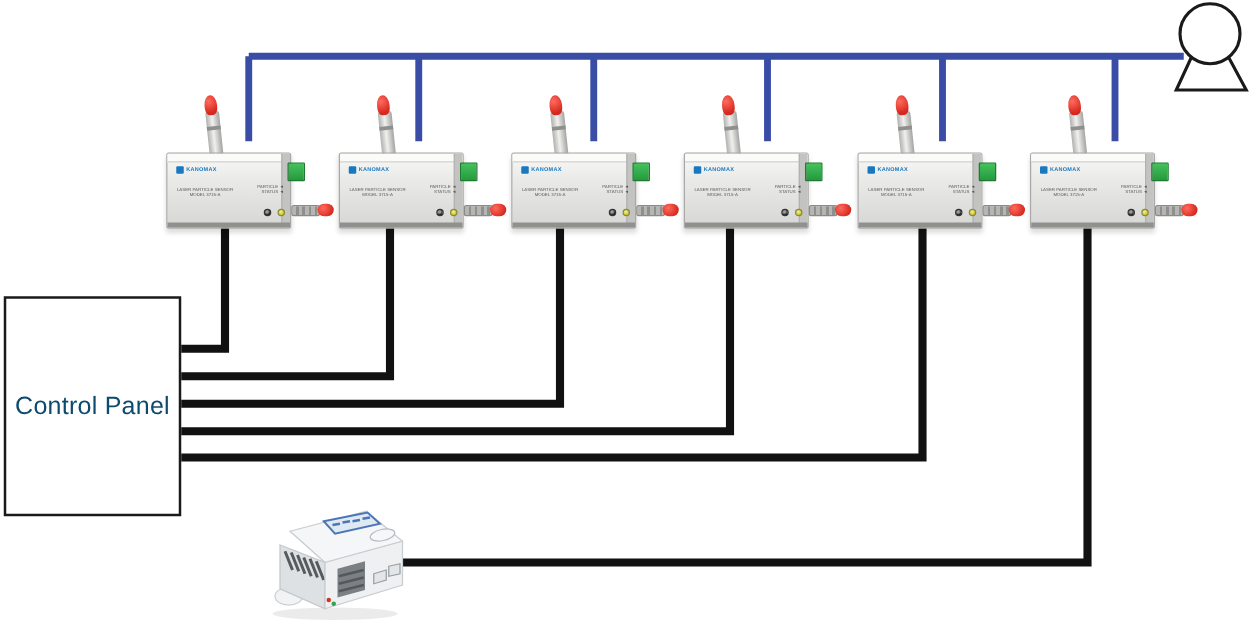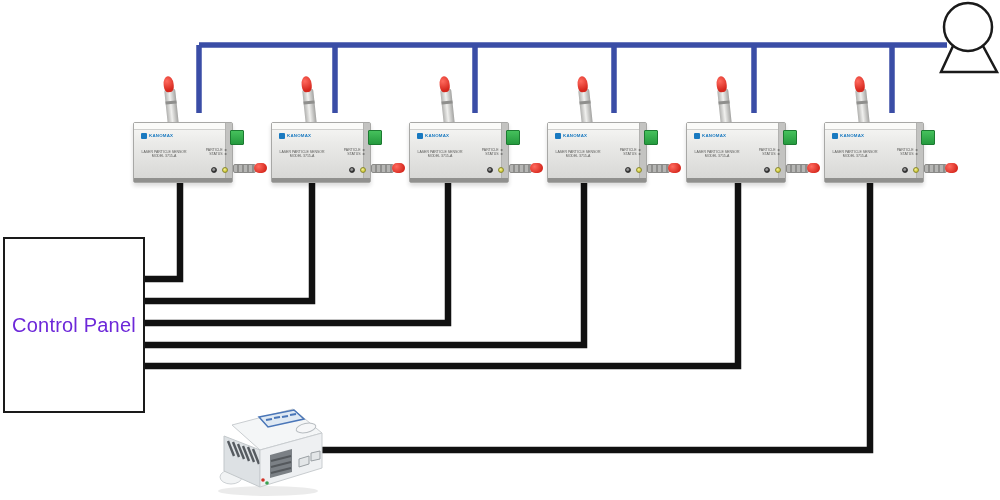--- a/index.html
+++ b/index.html
@@ -4,21 +4,21 @@
 <style>
   html,body{margin:0;padding:0;background:#fff;}
   .stage{position:relative;width:1000px;height:500px;background:#ffffff;overflow:hidden;
          font-family:"Liberation Sans",sans-serif;}
   .wires{position:absolute;left:0;top:0;width:1000px;height:500px;z-index:1;}
 
   
   .panel{position:absolute;left:3px;top:237px;width:142px;height:176px;box-sizing:border-box;
          border:2px solid #1a1a1a;background:#fff;z-index:2;
          display:flex;align-items:center;justify-content:center;}
-  .panel-label{font-size:20px;color:#6d28d9;letter-spacing:0.2px;}
+  .panel-label{font-size:20px;color:#0c4a6e;letter-spacing:0.2px;}
 
   
   .sensor{position:absolute;top:85px;width:136px;height:105px;z-index:2;}
   .s-nozzle{position:absolute;left:33px;top:4px;width:11px;height:36px;border-radius:2px;
             background:linear-gradient(90deg,#b0b0ae,#f0f0ee 45%,#a3a3a1);transform:rotate(-6deg);}
   .s-nozzle::before{content:"";position:absolute;top:-13px;left:0;width:10px;height:16px;
             background:radial-gradient(circle at 35% 30%,#ff6a5e,#d6281e 72%);
             border-radius:50% 50% 38% 38%;}
   .s-nozzle::after{content:"";position:absolute;top:12px;left:0;width:11px;height:3px;background:#8f8f8d;}
   .s-body{position:absolute;left:0;top:37px;width:100px;height:61px;box-sizing:border-box;

